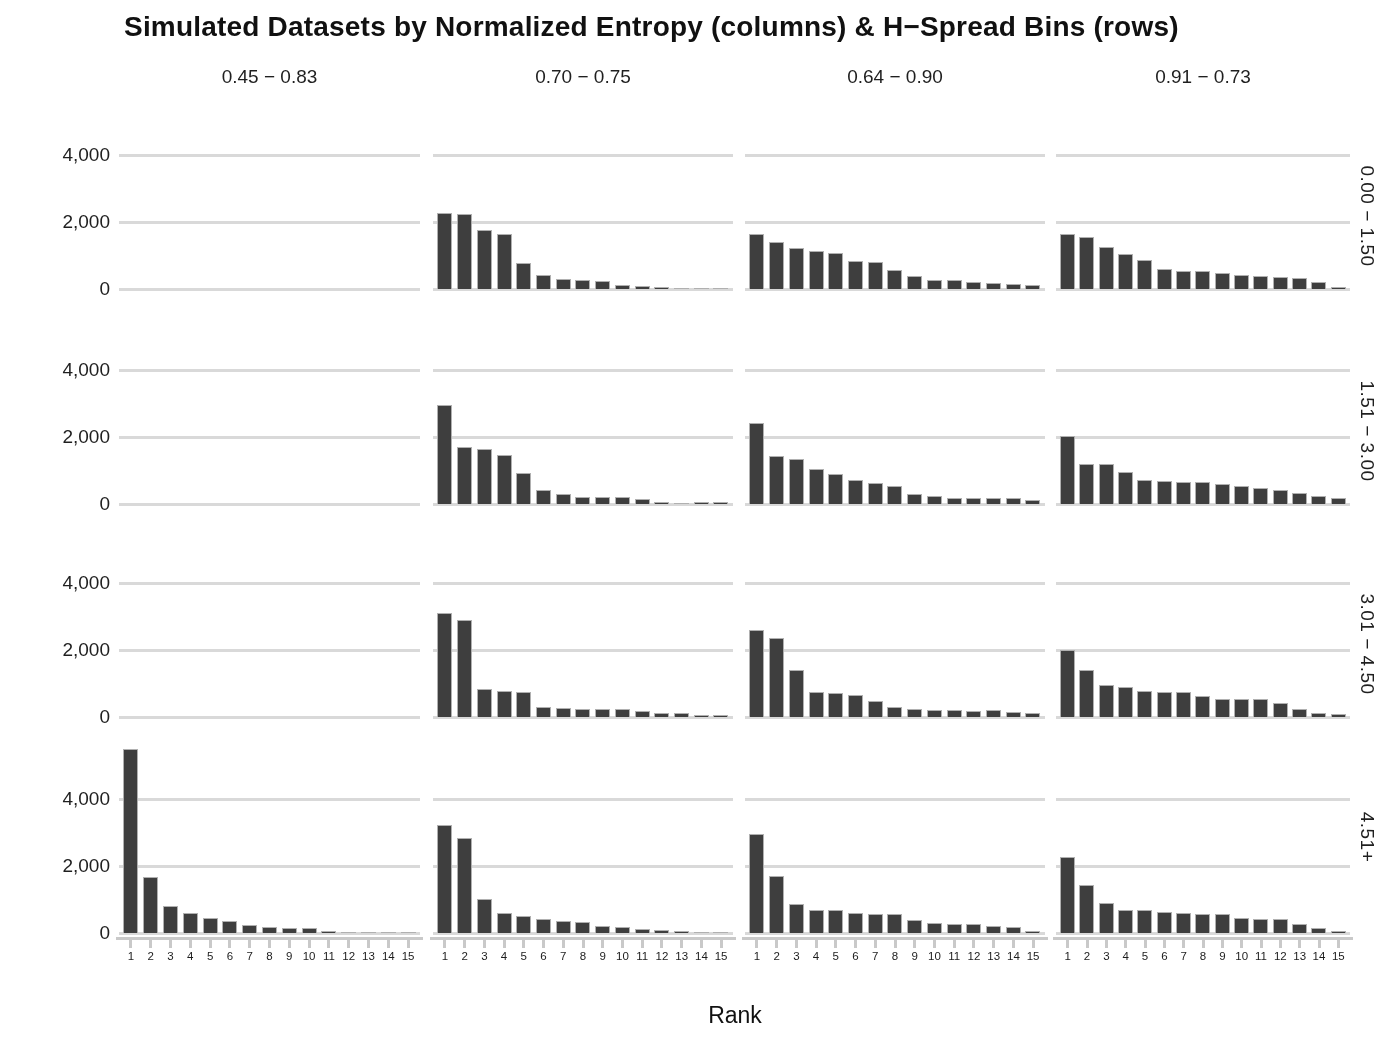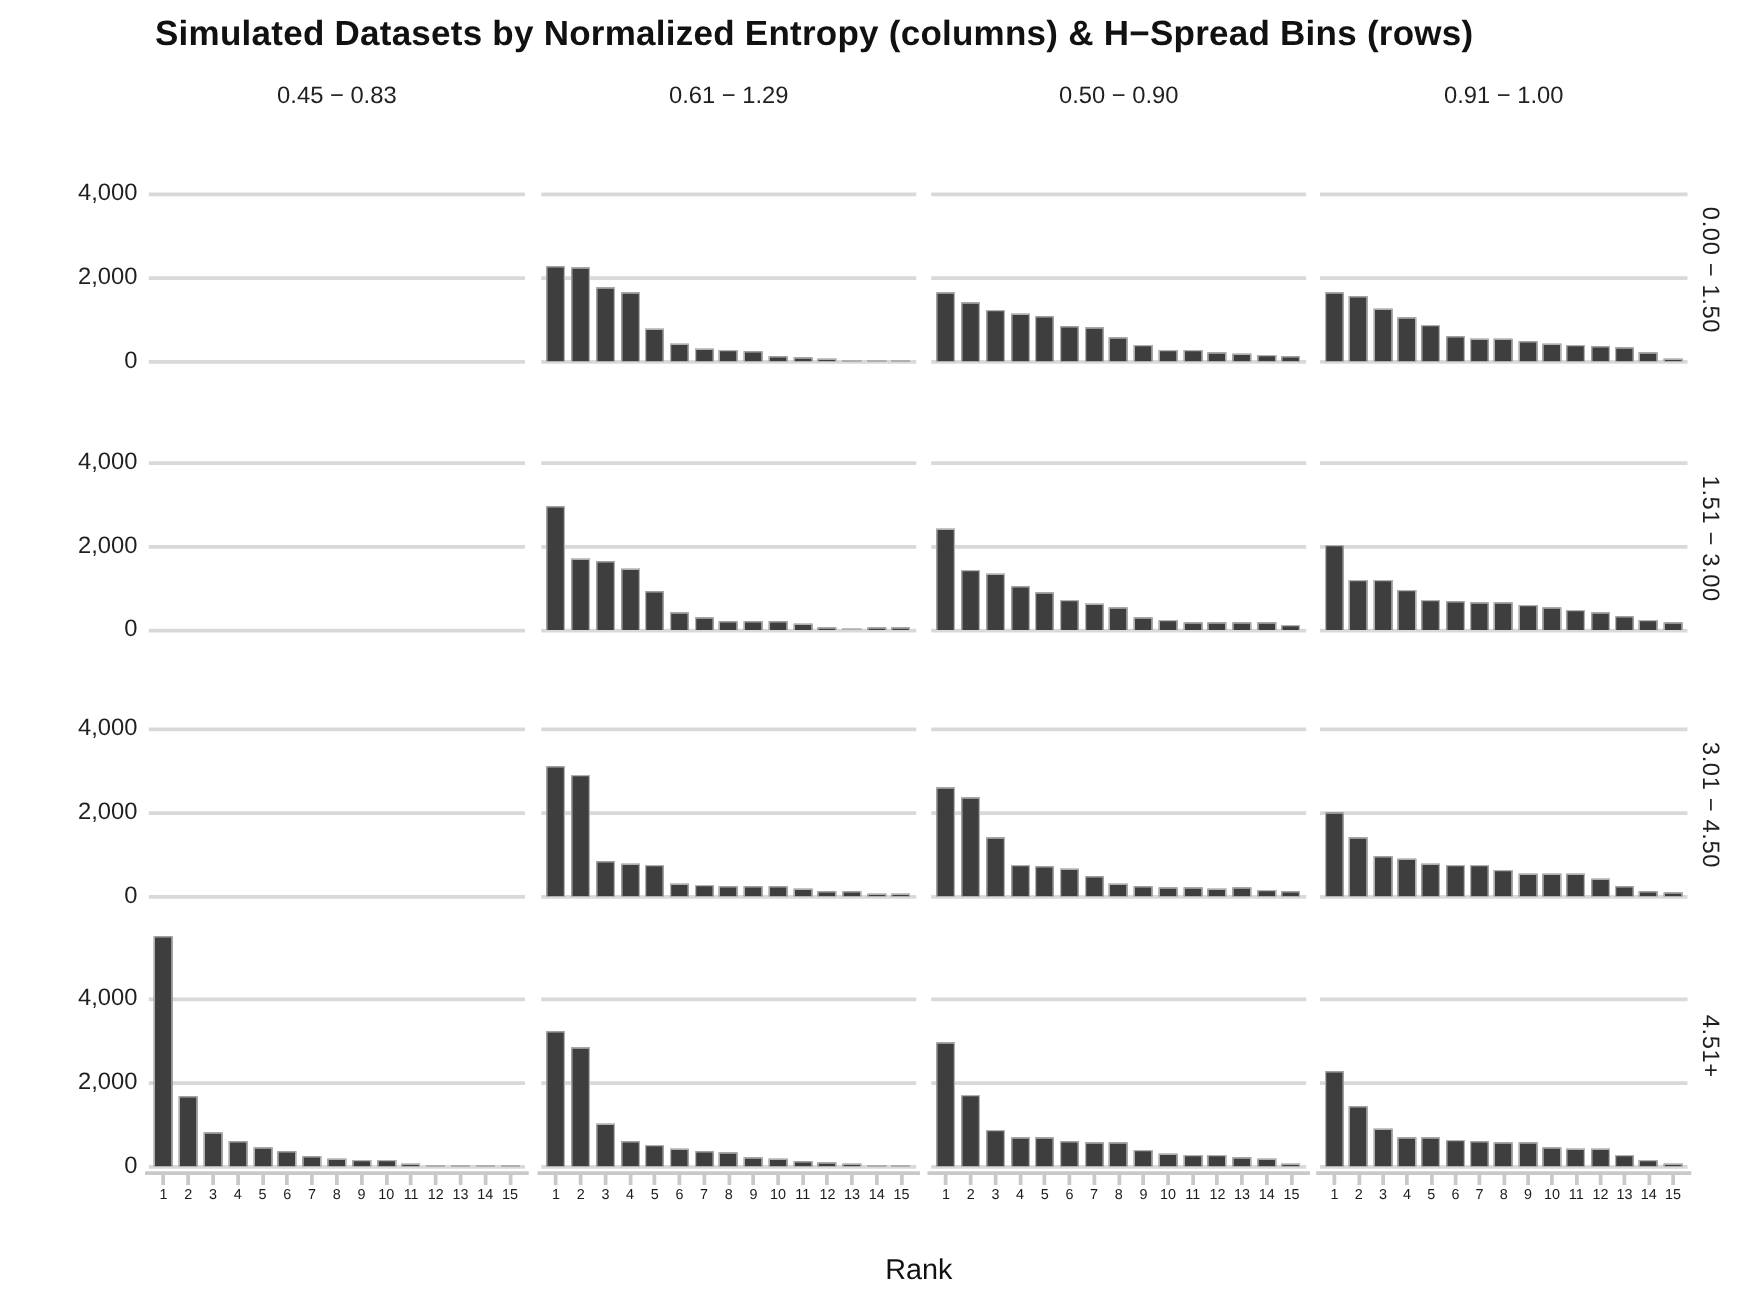--- a/index.html
+++ b/index.html
@@ -39,23 +39,23 @@
     top:1002px;left:0;width:1470px;text-align:center;font-size:23px;color:#111;
   }
 </style>
 </head>
 <body>
 
 <div id="canvas">
   <div class="abs chart-title">Simulated Datasets by Normalized Entropy (columns) &amp; H−Spread Bins (rows)</div>
   <div id="built">
       <div class="abs col-header" style="left: 119px; width: 301px;">0.45 − 0.83</div>
-      <div class="abs col-header" style="left: 433px; width: 300px;">0.61 − 1.29</div>
-      <div class="abs col-header" style="left: 745px; width: 300px;">0.50 − 0.90</div>
-      <div class="abs col-header" style="left: 1056px; width: 294px;">0.91 − 1.00</div>
+      <div class="abs col-header" style="left: 433px; width: 300px;">0.70 − 0.75</div>
+      <div class="abs col-header" style="left: 745px; width: 300px;">0.64 − 0.90</div>
+      <div class="abs col-header" style="left: 1056px; width: 294px;">0.91 − 0.73</div>
       <div class="abs y-tick-label" style="top: 144px;">4,000</div>
       <div class="abs y-tick-label" style="top: 211px;">2,000</div>
       <div class="abs y-tick-label" style="top: 278px;">0</div>
       <div class="abs y-tick-label" style="top: 359px;">4,000</div>
       <div class="abs y-tick-label" style="top: 426px;">2,000</div>
       <div class="abs y-tick-label" style="top: 493px;">0</div>
       <div class="abs y-tick-label" style="top: 572px;">4,000</div>
       <div class="abs y-tick-label" style="top: 639px;">2,000</div>
       <div class="abs y-tick-label" style="top: 706px;">0</div>
       <div class="abs y-tick-label" style="top: 788px;">4,000</div>

